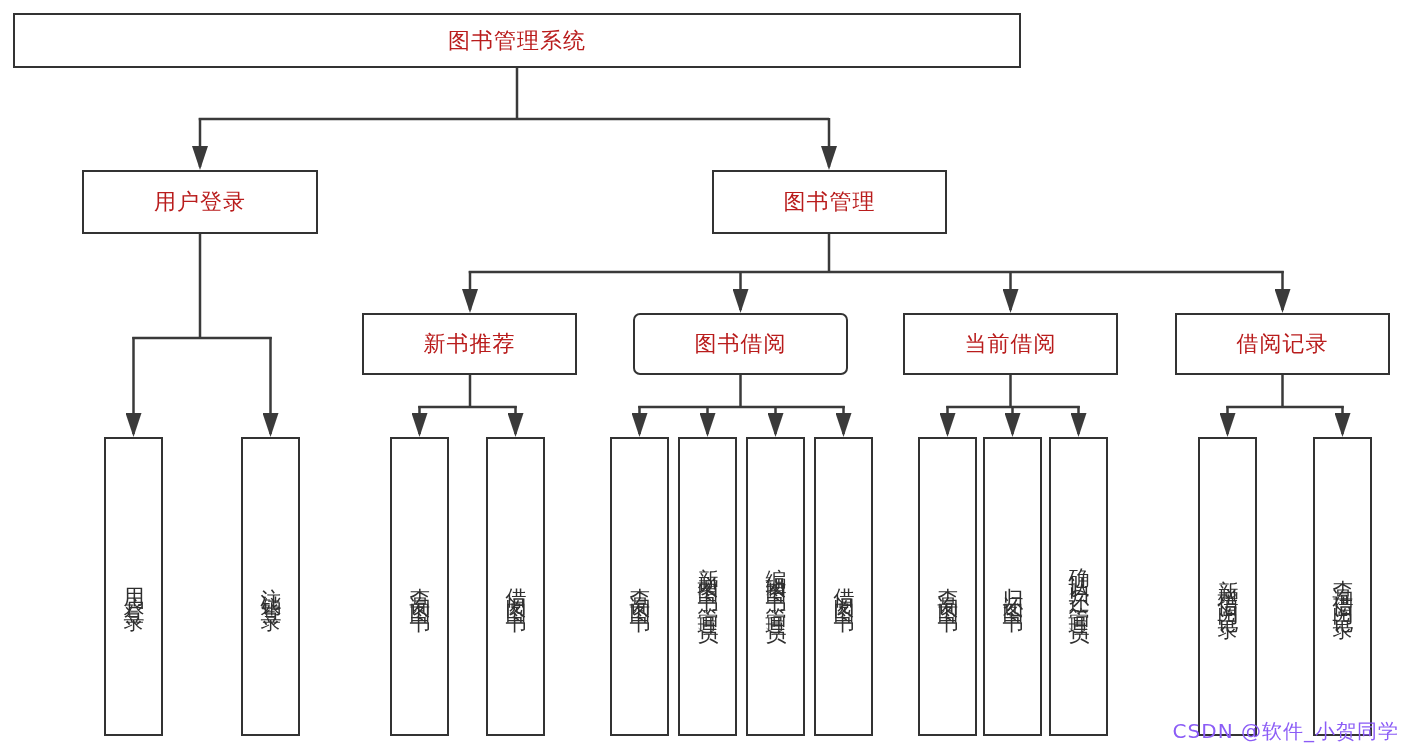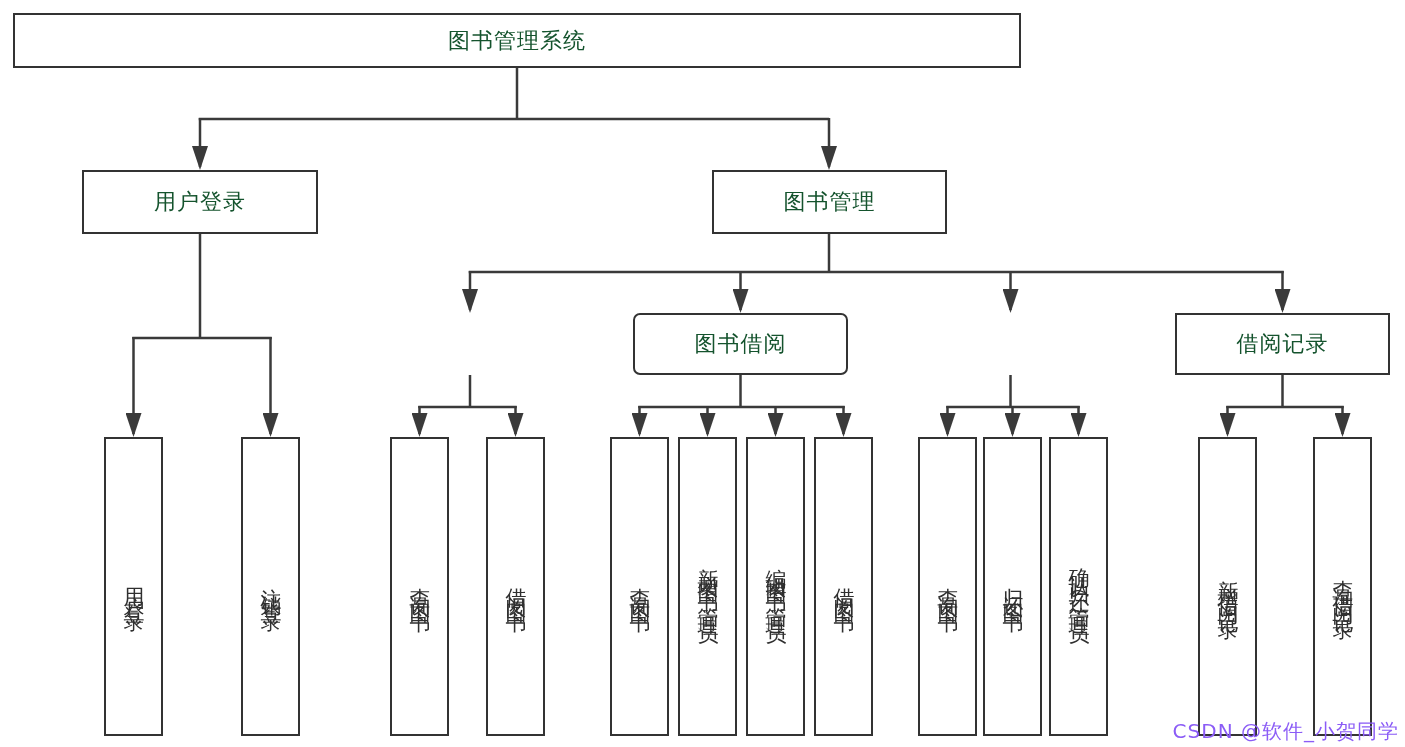--- a/index.html
+++ b/index.html
@@ -20,21 +20,21 @@
     left: 0;
     top: 0;
     width: 1405px;
     height: 747px;
   }
   .node {
     position: absolute;
     box-sizing: border-box;
     border: 2.5px solid #333333;
     background: #ffffff;
-    color: #14532d;
+    color: #b91c1c;
     display: flex;
     align-items: center;
     justify-content: center;
     font-size: 22px;
     letter-spacing: 1px;
     white-space: nowrap;
   }
   .leaf {
     position: absolute;
     box-sizing: border-box;
@@ -114,21 +114,23 @@
       <line x1="1227.5" y1="406" x2="1227.5" y2="434" marker-end="url(#arrow)"></line>
       <line x1="1342.5" y1="406" x2="1342.5" y2="434" marker-end="url(#arrow)"></line>
     </g>
   </svg>
 
   <div class="node" style="left:13px; top:13px; width:1008px; height:55px;">图书管理系统</div>
 
   <div class="node" style="left:82px; top:170px; width:236px; height:64px;">用户登录</div>
   <div class="node" style="left:712px; top:170px; width:235px; height:64px;">图书管理</div>
 
+  <div class="node" style="left:362px; top:313px; width:215px; height:62px;">新书推荐</div>
   <div class="node" style="left:633px; top:313px; width:215px; height:62px;border-radius:7px;">图书借阅</div>
+  <div class="node" style="left:903px; top:313px; width:215px; height:62px;">当前借阅</div>
   <div class="node" style="left:1175px; top:313px; width:215px; height:62px;">借阅记录</div>
 
   <div class="leaf" style="left:104px; top:437px; width:59px; height:299px;">用户登录</div>
   <div class="leaf" style="left:241px; top:437px; width:59px; height:299px;">注销登录</div>
 
   <div class="leaf" style="left:390px; top:437px; width:59px; height:299px;">查询图书</div>
   <div class="leaf" style="left:486px; top:437px; width:59px; height:299px;">借阅图书</div>
 
   <div class="leaf" style="left:610px; top:437px; width:59px; height:299px;">查询图书</div>
   <div class="leaf" style="left:678px; top:437px; width:59px; height:299px;">新增图书（管理员）</div>

